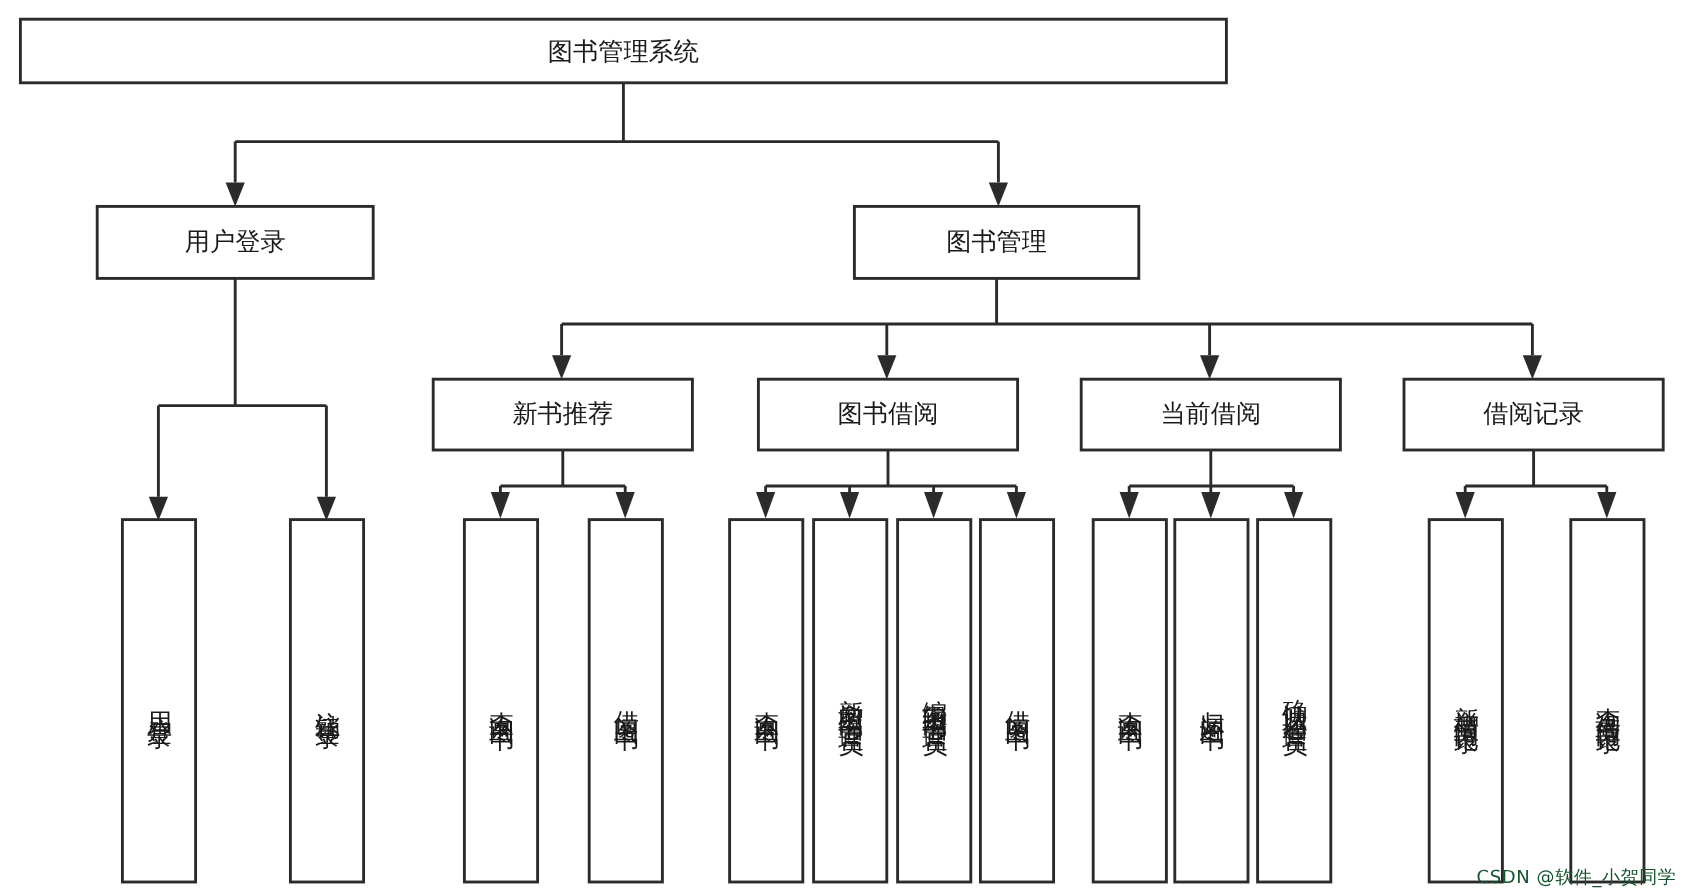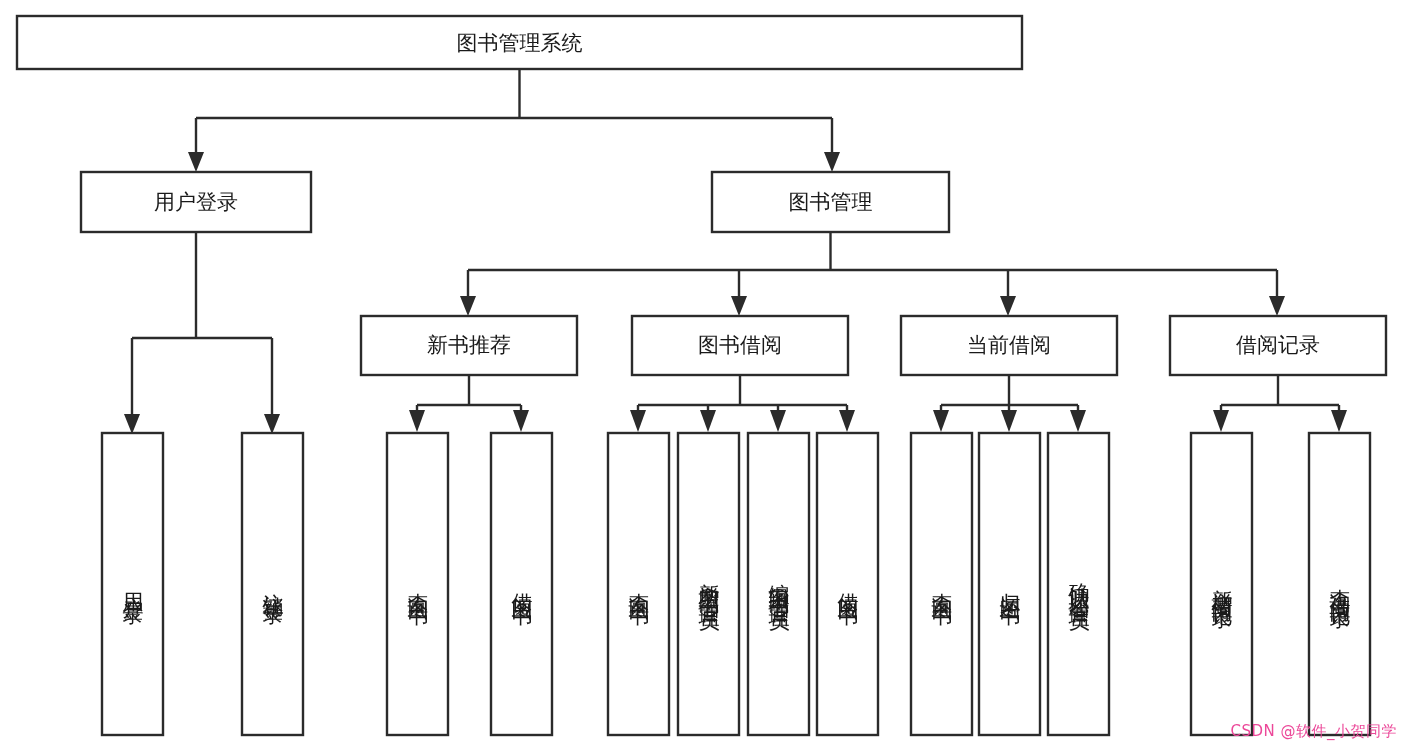--- a/index.html
+++ b/index.html
@@ -64,21 +64,21 @@
     align-items: center;
     justify-content: center;
     pointer-events: none;
   }
   #watermark {
     position: absolute;
     right: 8px;
     bottom: 6px;
     font-family: "DejaVu Sans", "Liberation Sans", sans-serif;
     font-size: 15px;
-    color: #ec4899;
+    color: #14532d;
     letter-spacing: 0.5px;
     white-space: nowrap;
   }
 </style>
 </head>
 <body>
 
 <div id="diagram-root">
 
   <svg id="tree-svg" viewBox="0 0 1405 747">

